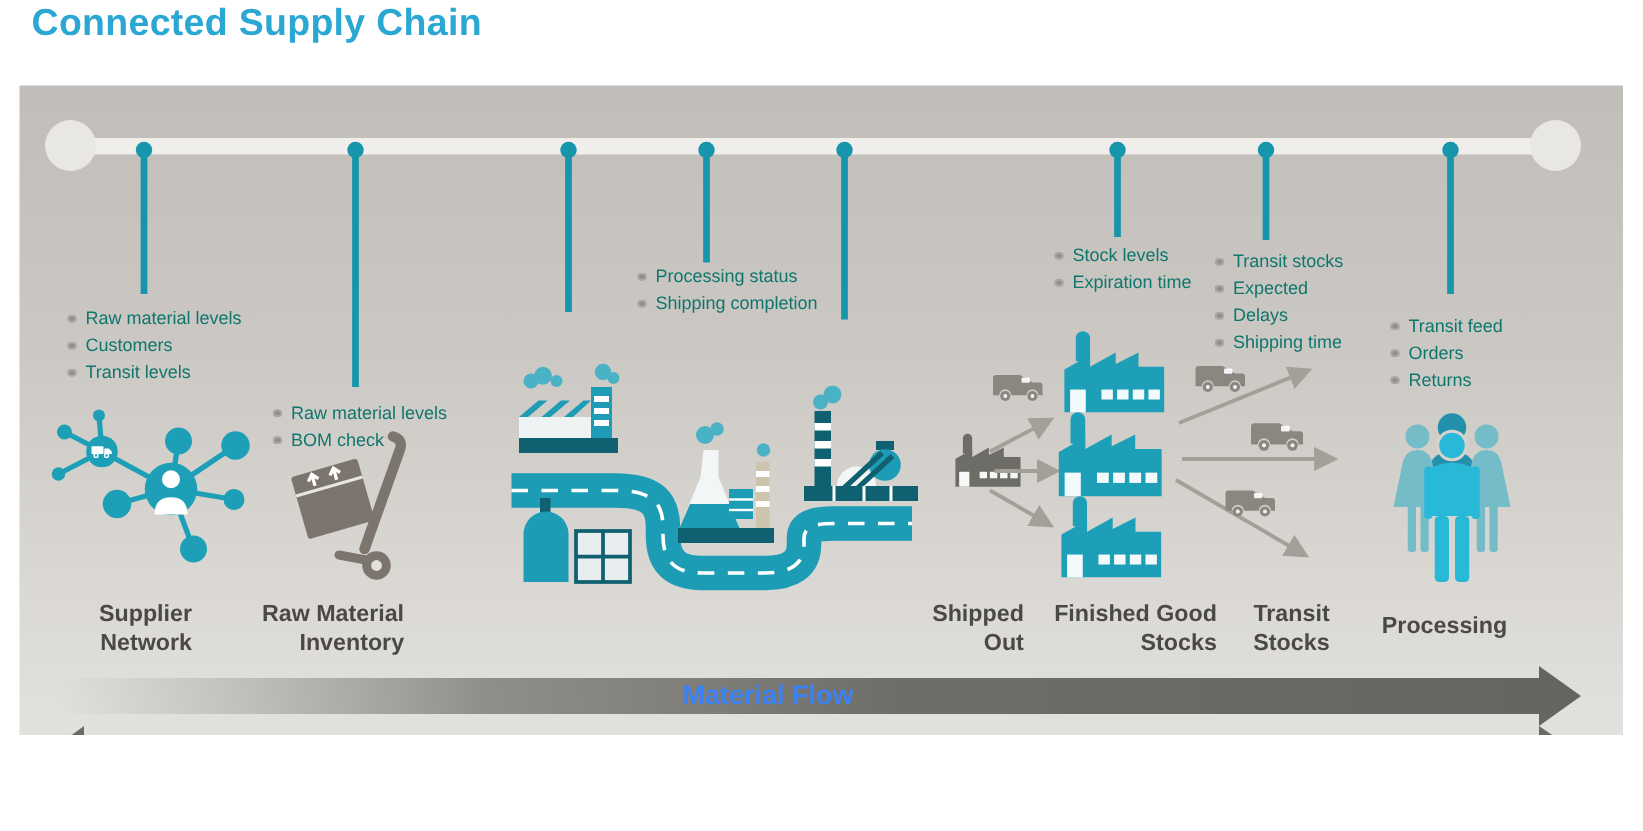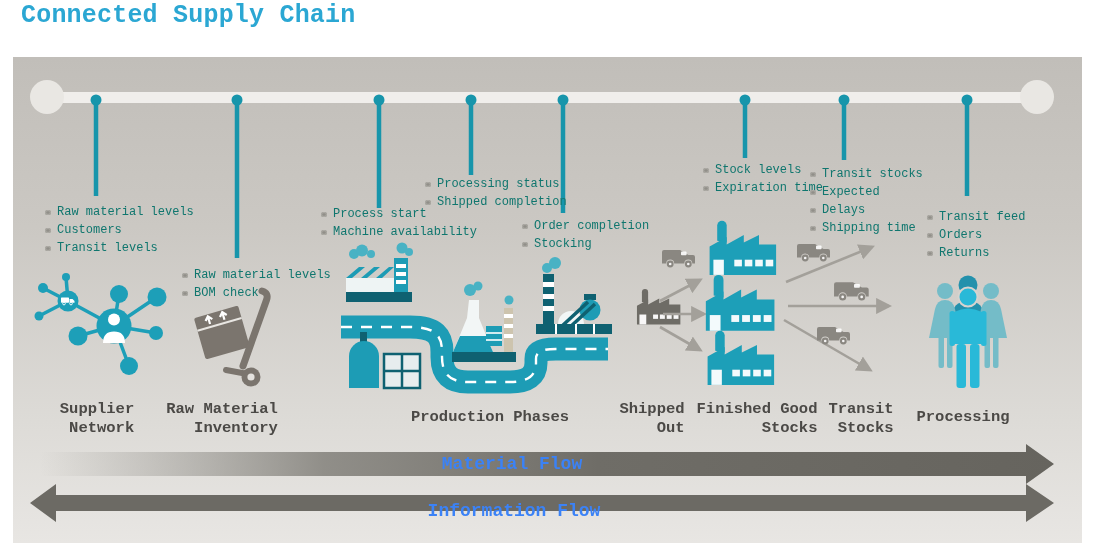--- a/index.html
+++ b/index.html
@@ -1,16 +1,16 @@
 <!DOCTYPE html>
 <html><head>
 <meta charset="utf-8">
 <style>
   html,body{margin:0;padding:0;background:#ffffff;}
-  .page{position:relative;width:1095px;height:554px;font-family:Liberation Mono, monospace;overflow:hidden;background:#fff;}
+  .page{position:relative;width:1095px;height:490px;font-family:Liberation Sans, sans-serif;overflow:hidden;background:#fff;}
   .title{position:absolute;left:21px;top:1px;font-size:25px;font-weight:600;color:#2ba7d3;letter-spacing:.2px;}
   .panel{position:absolute;left:13px;top:57px;width:1069px;height:486px;
          background:linear-gradient(180deg,#c1beb9 0%,#cbc8c3 35%,#dddbd7 75%,#e8e6e3 100%);}
   .art{position:absolute;left:0;top:0;}
   .callout{position:absolute;z-index:3;}
   .callout ul{list-style:none;margin:0;padding:0;}
   .callout li{position:relative;padding-left:13px;font-size:12px;line-height:18px;color:#0f766e;white-space:nowrap;}
   .callout li::before{content:"";position:absolute;left:1px;top:6.5px;width:5.5px;height:5.5px;border-radius:50%;
                       background:#918f89;box-shadow:inset 0 0 0 1.2px #aba9a3;}
   .stage-label{position:absolute;z-index:3;transform:translateX(-50%);text-align:right;
@@ -253,36 +253,24 @@
       <li>Customers</li>
       <li>Transit levels</li>
     </ul>
   </div>
   <div class="callout" style="left:181px;top:266px">
     <ul>
       <li>Raw material levels</li>
       <li>BOM check</li>
     </ul>
   </div>
-  <div class="callout" style="left:320px;top:205px">
-    <ul>
-      <li>Process start</li>
-      <li>Machine availability</li>
-    </ul>
-  </div>
   <div class="callout" style="left:424px;top:175px">
     <ul>
       <li>Processing status</li>
-      <li>Shipped completion</li>
-    </ul>
-  </div>
-  <div class="callout" style="left:521px;top:217px">
-    <ul>
-      <li>Order completion</li>
-      <li>Stocking</li>
+      <li>Shipping completion</li>
     </ul>
   </div>
   <div class="callout" style="left:702px;top:161px">
     <ul>
       <li>Stock levels</li>
       <li>Expiration time</li>
     </ul>
   </div>
   <div class="callout" style="left:809px;top:165px">
     <ul>
@@ -297,21 +285,20 @@
       <li>Transit feed</li>
       <li>Orders</li>
       <li>Returns</li>
     </ul>
   </div>
 
   <div class="stage-label" style="left:97px;top:400px">Supplier
 Network</div>
   <div class="stage-label" style="left:222px;top:400px">Raw Material
 Inventory</div>
-  <div class="stage-label" style="left:490px;top:408px">Production Phases</div>
   <div class="stage-label" style="left:652px;top:400px">Shipped
 Out</div>
   <div class="stage-label" style="left:757px;top:400px">Finished Good
 Stocks</div>
   <div class="stage-label" style="left:861px;top:400px">Transit
 Stocks</div>
   <div class="stage-label" style="left:963px;top:408px">Processing</div>
 
   <div class="flow-label" style="left:512px;top:464px">Material Flow</div>
   <div class="flow-label" style="left:514px;top:511px">Information Flow</div>

